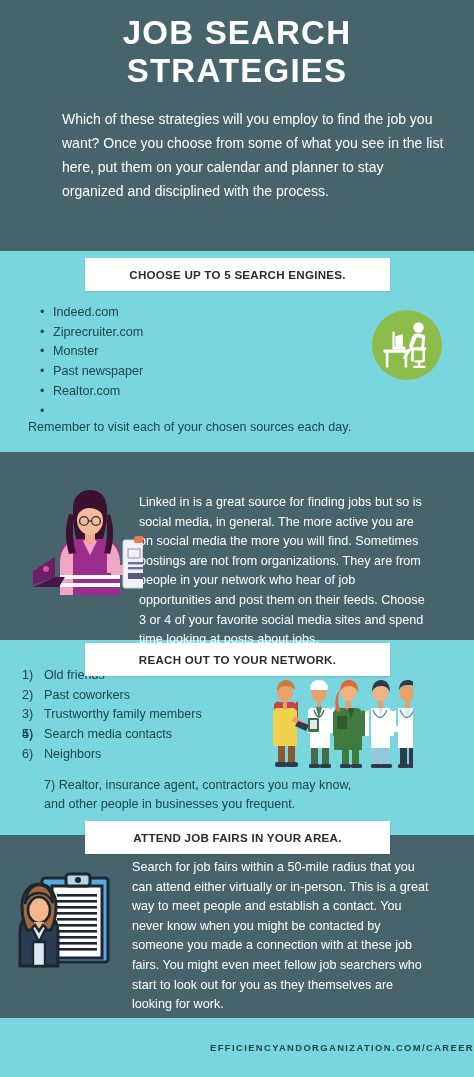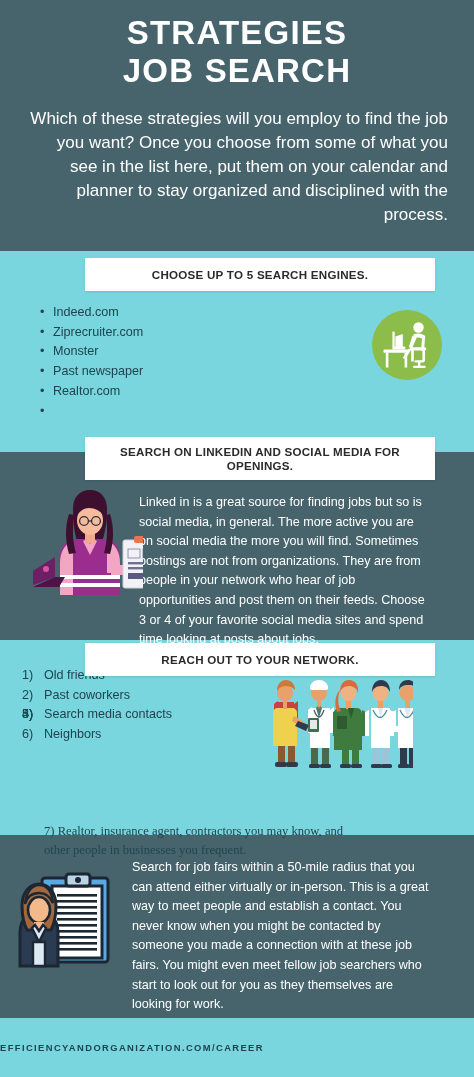--- a/index.html
+++ b/index.html
@@ -32,30 +32,31 @@
     font-size: 33px;
     line-height: 38px;
     font-weight: bold;
     letter-spacing: 1.2px;
     text-align: center;
     text-transform: uppercase;
   }
   .hero-sub {
     margin-top: 17px;
     color: #ffffff;
-    font-size: 17px;
+    font-size: 14px;
     line-height: 24px;
-    text-align: right;
+    text-align: left;
+    margin-left: 36px;
   }
 
   
   .card {
     position: absolute;
     left: 85px;
-    width: 350px;
+    width: 305px;
     background: #ffffff;
     color: #2b2b2b;
     font-size: 11.6px;
     font-weight: bold;
     letter-spacing: 0.25px;
     line-height: 14px;
     text-align: center;
     text-transform: uppercase;
     display: flex;
     align-items: center;
@@ -95,21 +96,21 @@
   .para {
     position: absolute;
     font-size: 12.6px;
     line-height: 19.6px;
   }
 
   
   .footer {
     position: absolute; left: 0; bottom: 0; width: 474px; height: 59px;
     background: #79d5de;
-    display: flex; align-items: center; justify-content: flex-start;
+    display: flex; align-items: center; justify-content: flex-end;
   }
   .footer-text {
     color: #20454e;
     font-size: 9.4px;
     font-weight: bold;
     letter-spacing: 1.4px;
     text-transform: uppercase;
   }
 
   
@@ -122,37 +123,38 @@
 
   <div class="band band-dark" style="top:0;height:251px;"></div>
   <div class="band band-cyan" style="top:251px;height:201px;"></div>
   <div class="band band-dark" style="top:452px;height:188px;"></div>
   <div class="band band-cyan" style="top:640px;height:195px;"></div>
   <div class="band band-dark" style="top:835px;height:183px;"></div>
   <div class="band band-cyan" style="top:1018px;height:59px;"></div>
 
   <div class="hero">
     <div class="hero-title">
+      <div>JOB SEARCH</div>
       <div>STRATEGIES</div>
-      <div>JOB SEARCH</div>
     </div>
     <div class="hero-sub">Which of these strategies will you employ to find the job you want?  Once you choose from some of what you see in the list here, put them on your calendar and planner to stay organized and disciplined with the process.</div>
   </div>
 
   <div class="card" style="top:258px;height:33px;">CHOOSE UP TO 5 SEARCH ENGINES.</div>
 
   <ul class="list plain txt-dark" style="top:303px;left:36px;width:330px;">
     <li><span class="bul">•</span><span>Indeed.com</span></li>
     <li><span class="bul">•</span><span>Ziprecruiter.com</span></li>
     <li><span class="bul">•</span><span>Monster</span></li>
     <li><span class="bul">•</span><span>Past newspaper</span></li>
     <li><span class="bul">•</span><span>Realtor.com</span></li>
     <li><span class="bul">•</span></li>
   </ul>
 
+  <div class="note txt-dark" style="top:418px;left:28px;width:400px;">Remember to visit each of your chosen sources each day.</div>
 
   <div class="illus" style="top:308px;left:370px;width:74px;height:74px;">
     <svg viewBox="0 0 74 74" width="74" height="74">
       <circle cx="37" cy="37" r="35" fill="#8cbd4a"></circle>
       <g fill="#ffffff">
         <circle cx="48.5" cy="19.5" r="5.2"></circle>
         <path d="M43.2 26.5c3.6-1.6 7.4-1.5 10.6 0.6 l1.4 1 -1.2 14.5 -3 0 1-12.2c-2.3-1.2-5-1.4-7.6-0.3z"></path>
         <path d="M42.4 27.8 l4.3 1.9 -4.6 10.6 -3.2-1.2z"></path>
         <rect x="39.6" y="39.2" width="16.6" height="3.2" rx="1.4"></rect>
         <rect x="41.2" y="42" width="2.6" height="11.5"></rect>
@@ -164,21 +166,20 @@
         <rect x="13.5" y="41.6" width="26" height="3.1" rx="0.9"></rect>
         <rect x="15.8" y="44.5" width="2.6" height="15"></rect>
         <rect x="34.6" y="44.5" width="2.6" height="15"></rect>
         <rect x="22.4" y="23.6" width="2.3" height="18"></rect>
         <path d="M25.4 28.6 l7.4-2.6 0 13.2 -7.4 2.4z"></path>
         <rect x="24.1" y="38.4" width="11.2" height="3" rx="0.8"></rect>
       </g>
     </svg>
   </div>
 
-  <div class="card" style="top:437px;height:43px;">SEARCH ON LINKEDIN AND SOCIAL MEDIA FOR OPENINGS.</div>
 
   <div class="para txt-light" style="top:493px;left:139px;width:290px;">Linked in is a great source  for finding jobs but so is social media, in general.  The more active you are on social media the more you will find.  Sometimes postings are not from organizations.  They are from people in your network who hear of job opportunities and post them on their feeds.  Choose 3 or 4 of your favorite social media sites and spend time looking at posts about jobs.</div>
 
   <div class="illus" style="top:483px;left:33px;width:110px;height:112px;">
     <svg viewBox="0 0 110 112" width="110" height="112">
 
       <path d="M40 25c0-11 7-18 17-18s17 7 17 19c0 13-2 24-5 33l-24 2c-4-10-5-24-5-36z" fill="#3d1030"></path>
 
       <path d="M44 56 h26 c11 0 17 8 17 18 v38 h-60 v-38 c0-10 6-18 17-18z" fill="#9b2d8f"></path>
 
@@ -216,27 +217,27 @@
       <rect x="95" y="84" width="27" height="2.4" fill="#6f6f94"></rect>
       <rect x="95" y="90" width="27" height="6" fill="#5a5a80"></rect>
     </svg>
   </div>
 
   <div class="card" style="top:643px;height:33px;">REACH OUT TO YOUR NETWORK.</div>
 
   <ol class="list plain txt-dark" style="top:666px;left:22px;width:250px;">
     <li class="numbered"><span class="num">1)</span><span>Old friends</span></li>
     <li class="numbered"><span class="num">2)</span><span>Past coworkers</span></li>
-    <li class="numbered"><span class="num">3)</span></li>
+    <li class="numbered"><span class="num">3)</span><span>Trustworthy family members</span></li>
     <li class="numbered"><span class="num">4)</span></li>
     <li class="numbered"><span class="num">5)</span><span>Search media contacts</span></li>
     <li class="numbered"><span class="num">6)</span><span>Neighbors</span></li>
   </ol>
 
-  <div class="list txt-dark" style="top:822px;left:22px;width:340px;font-family:Liberation Serif, serif;">
+  <div class="list txt-dark" style="top:776px;left:22px;width:340px;">
     <div class="numbered" style="position:relative;padding-left:22px;">
       <span class="num">7)</span>
       <span>Realtor, insurance agent, contractors you may know, and other people in businesses you frequent.</span>
     </div>
   </div>
 
   <div class="illus" style="top:672px;left:268px;width:145px;height:100px;">
     <svg viewBox="0 0 145 100" width="145" height="100">
 
       <g>
@@ -314,20 +315,21 @@
         <path d="M132 38 q7 15 14 0" fill="none" stroke="#4a8fa0" stroke-width="1.3"></path>
         <rect x="126" y="54" width="22" height="6" rx="2" fill="#ffffff"></rect>
         <rect x="132" y="76" width="7" height="18" fill="#2f3a4c"></rect>
         <rect x="141" y="76" width="7" height="18" fill="#2f3a4c"></rect>
         <rect x="130" y="92" width="11" height="4" rx="1.6" fill="#2f3a4c"></rect>
         <rect x="140" y="92" width="11" height="4" rx="1.6" fill="#2f3a4c"></rect>
       </g>
     </svg>
   </div>
 
+  <div class="card" style="top:821px;height:33px;">ATTEND JOB FAIRS IN YOUR AREA.</div>
 
   <div class="para txt-light" style="top:858px;left:132px;width:300px;">Search for job fairs within a 50-mile radius that you can attend either virtually or in-person.  This is a great way to meet people and establish a contact.  You never know when you might be contacted by someone you made a connection with at these job fairs. You might even meet fellow job searchers who start to look out for you as they themselves are looking for work.</div>
 
   <div class="illus" style="top:872px;left:14px;width:104px;height:96px;">
     <svg viewBox="0 0 104 96" width="104" height="96">
 
       <rect x="28" y="6" width="66" height="84" rx="3" fill="#5aa9e0" stroke="#1c2733" stroke-width="3"></rect>
 
       <rect x="38" y="14" width="50" height="72" fill="#ffffff" stroke="#1c2733" stroke-width="3"></rect>
 

